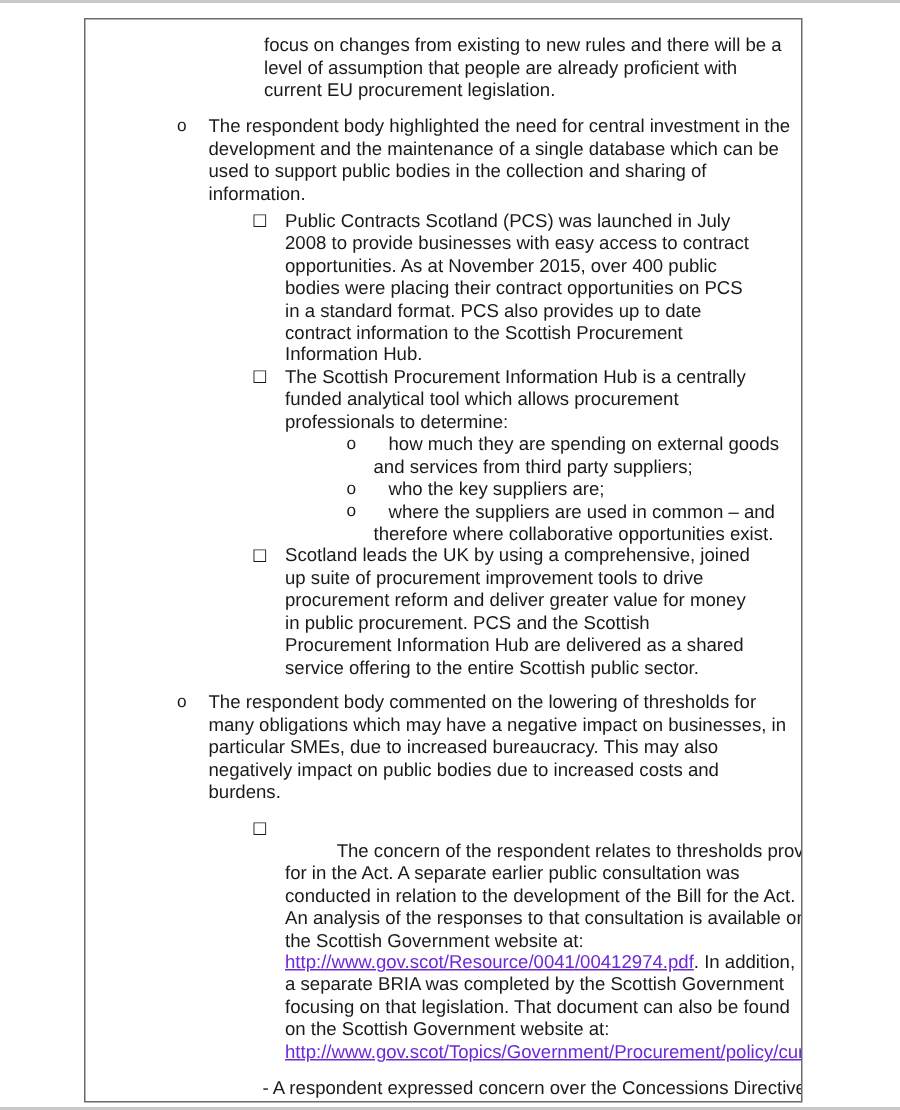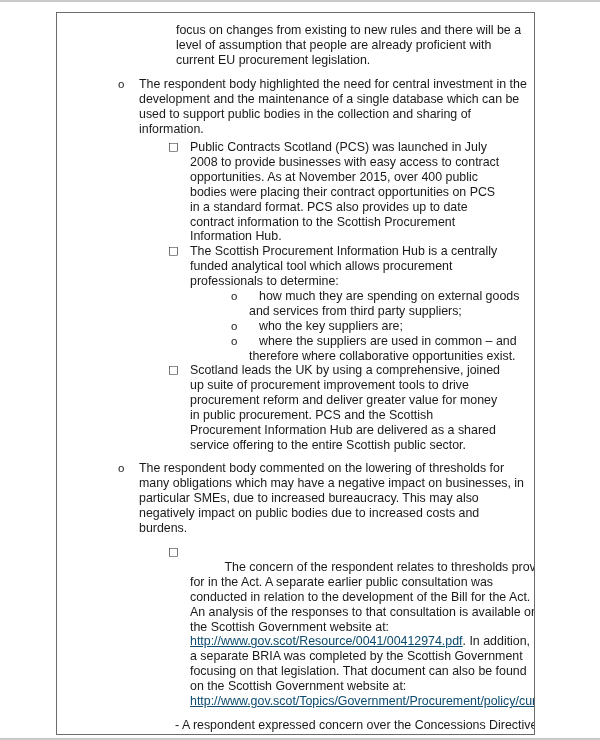--- a/index.html
+++ b/index.html
@@ -82,21 +82,21 @@
     font-family: "DejaVu Sans", sans-serif;
   }
   .txt {
     position: absolute;
     display: block;
     white-space: pre-wrap;
     word-break: normal;
   }
 
   a.doclink, .doclink {
-    color: #0c4a6e;
+    color: #6d28d9;
     text-decoration: underline;
   }
 </style>
 </head>
 <body>
 
 <div id="page-surround">
 
   <div id="content-frame">
     <div id="doc-body">

